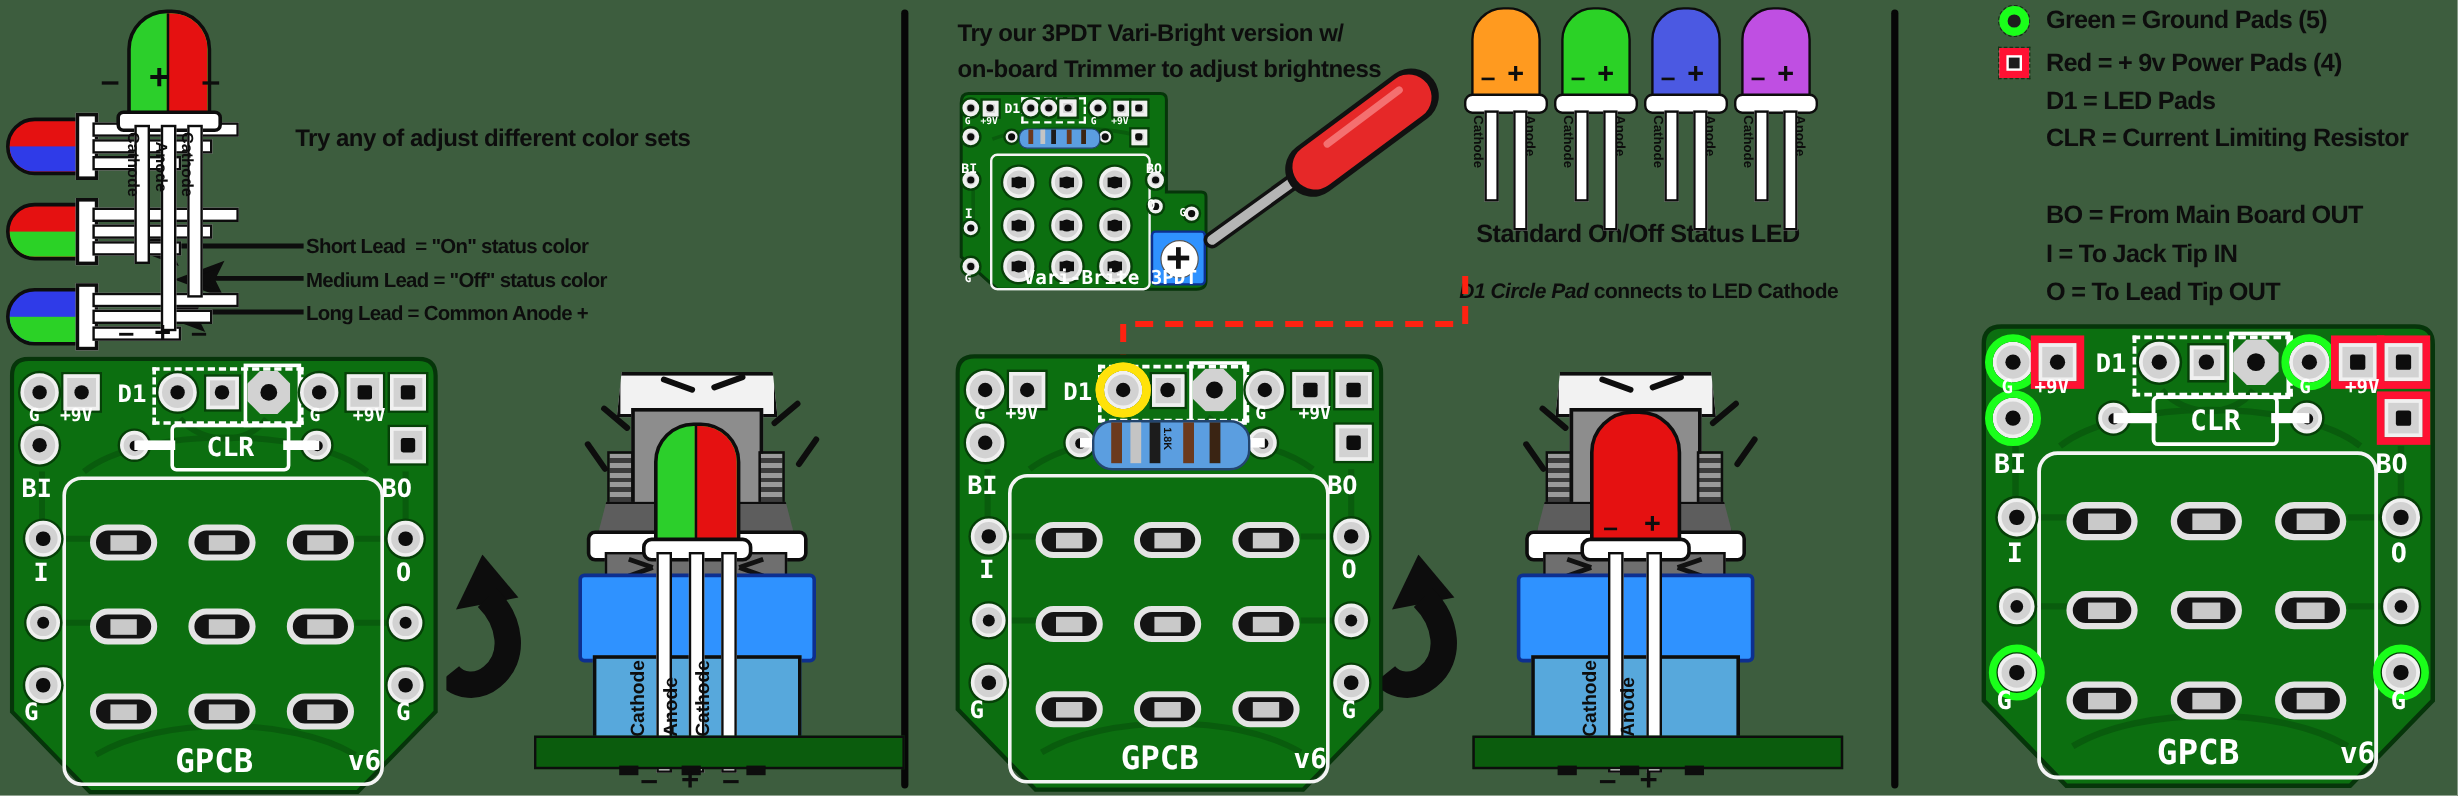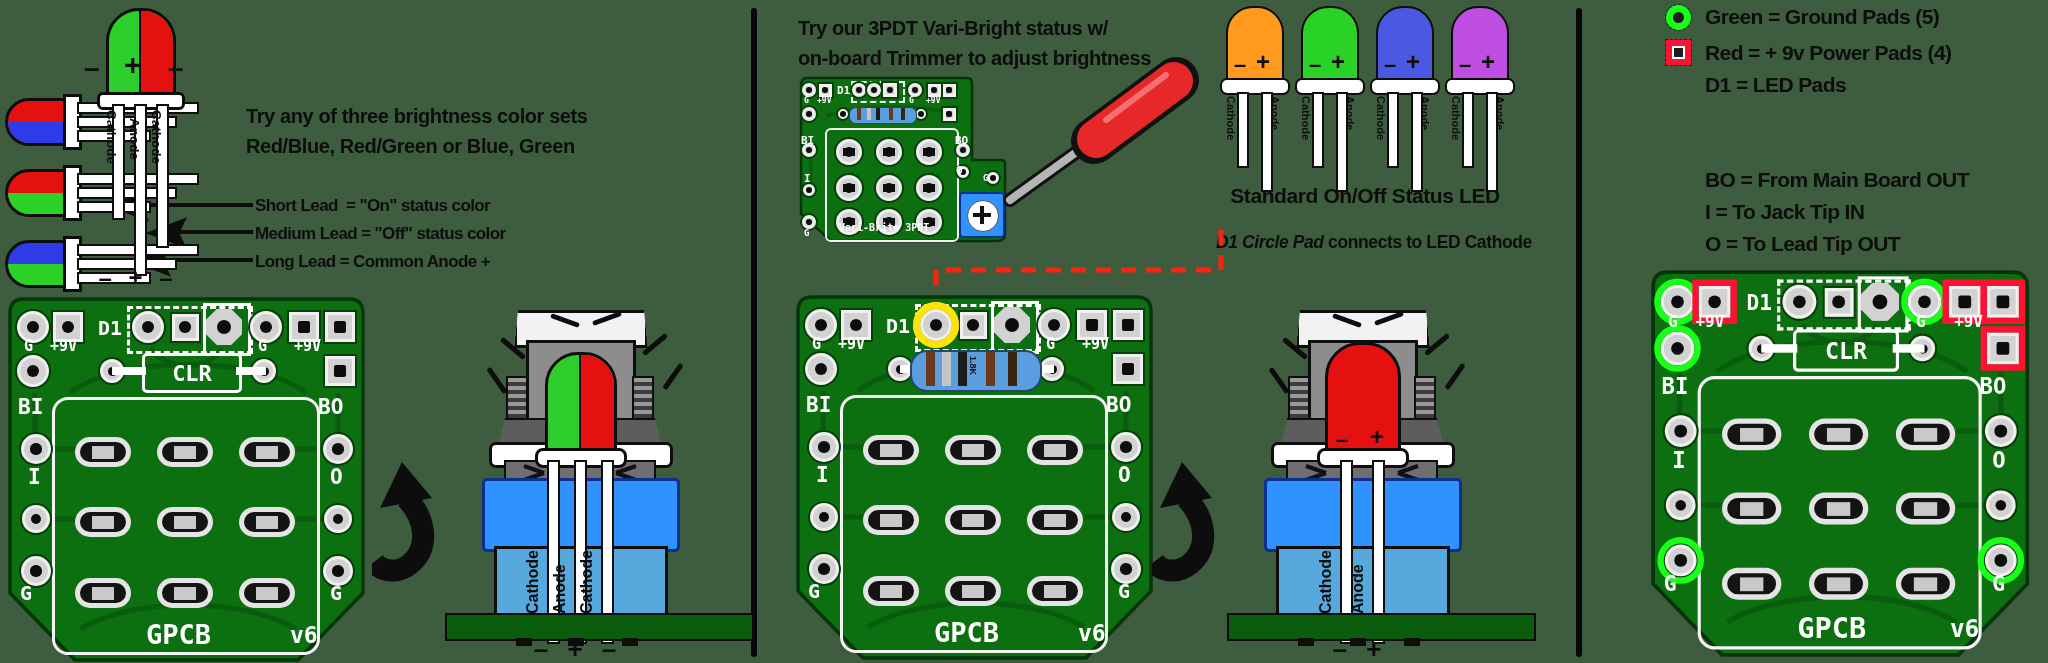--- a/index.html
+++ b/index.html
@@ -18,41 +18,40 @@
   .legend-text{font-size:21px;letter-spacing:-0.6px;white-space:pre;}
   .green-ring-icon{border:7px solid #1aff1a;border-radius:50%;background:#1d1d1d;box-sizing:border-box;outline:1px dashed #163216;}
   .red-square-icon{border:6px solid #ff1133;background:#fff;box-sizing:border-box;outline:1px dashed #163216;position:relative;}
   .red-square-icon:after{content:"";position:absolute;left:2px;top:2px;width:9px;height:9px;background:#1d1d1d;}
 </style>
 </head>
 <body>
 
 <div id="stage">
 
-  <div class="txt h20" style="left:246px;top:101px;">Try any of three brightness color sets</div>
-  <div class="txt h20" style="left:246px;top:131px;">Red/Blue, Red/Green or Blue, Green</div>
+  <div class="txt h20" style="left:246px;top:101px;">Try any of adjust different color sets</div>
   <div class="txt callout" style="left:255px;top:196px;">Short Lead  = "On" status color</div>
   <div class="txt callout" style="left:255px;top:224px;">Medium Lead = "Off" status color</div>
   <div class="txt callout" style="left:255px;top:252px;">Long Lead = Common Anode +</div>
 
   <svg class="abs" style="left:95px;top:190px;" width="165" height="95" viewBox="0 0 165 95">
     <g stroke="#0d0d0d" stroke-width="4" fill="#0d0d0d">
       <line x1="158" y1="15" x2="42" y2="15"></line>
         <polygon points="18,16 50,4 44,16 50,28"></polygon>
       <line x1="158" y1="42" x2="82" y2="42"></line>
         <polygon points="56,43 88,31 82,43 88,55"></polygon>
       <line x1="158" y1="70" x2="66" y2="70"></line>
         <polygon points="40,71 72,59 66,71 72,83"></polygon>
     </g>
   </svg>
 
   <div class="divider" style="left:751px;top:8px;height:649px;"></div>
   <div class="divider" style="left:1576px;top:8px;height:649px;"></div>
 
-  <div class="txt h20" style="left:798px;top:13px;">Try our 3PDT Vari-Bright status w/</div>
+  <div class="txt h20" style="left:798px;top:13px;">Try our 3PDT Vari-Bright version w/</div>
   <div class="txt h20" style="left:798px;top:43px;">on-board Trimmer to adjust brightness</div>
   <div class="txt" style="left:1195px;top:184px;width:340px;text-align:center;font-size:21px;">Standard On/Off Status LED</div>
   <div class="txt" style="left:1180px;top:211px;width:370px;text-align:center;font-size:17.5px;">
     <span style="font-style:italic;">D1 Circle Pad</span><span> connects to LED Cathode</span>
   </div>
 
   <svg class="abs" style="left:925px;top:228px;" width="320" height="95" viewBox="0 0 320 95">
     <path d="M296 2 V 42 H 11 V 93" fill="none" stroke="#ff2211" stroke-width="5" stroke-dasharray="15 10"></path>
   </svg>
 
@@ -64,20 +63,21 @@
       <div class="legend-row" style="top: 37.8px;">
         <div class="legend-icon red-square-icon"></div>
         <span class="legend-text">Red = + 9v Power Pads (4)</span>
       </div>
       <div class="legend-row" style="top: 69.6px;">
         <div class="legend-icon"></div>
         <span class="legend-text">D1 = LED Pads</span>
       </div>
       <div class="legend-row" style="top: 101.4px;">
         <div class="legend-icon"></div>
+        <span class="legend-text">CLR = Current Limiting Resistor</span>
       </div>
       <div class="legend-row" style="top: 133.2px;">
         <div class="legend-icon"></div>
       </div>
       <div class="legend-row" style="top: 165px;">
         <div class="legend-icon"></div>
         <span class="legend-text">BO = From Main Board OUT</span>
       </div>
       <div class="legend-row" style="top: 196.8px;">
         <div class="legend-icon"></div>
@@ -617,21 +617,21 @@
       <span class="sk" style="left: 20px; top: 20px; font-size: 8px;">+9V</span>
       <span class="sk" style="left: 40px; top: 8px; font-size: 11px;">D1</span>
       <span class="sk" style="left: 112px; top: 20px; font-size: 8px;">G</span>
       <span class="sk" style="left: 129px; top: 20px; font-size: 8px;">+9V</span>
       <span class="sk" style="left: 4px; top: 58px; font-size: 11px;">BI</span>
       <span class="sk" style="left: 7px; top: 96px; font-size: 11px;">I</span>
       <span class="sk" style="left: 7px; top: 152px; font-size: 9px;">G</span>
       <span class="sk" style="left: 158px; top: 58px; font-size: 11px;">BO</span>
       <span class="sk" style="left: 159px; top: 88px; font-size: 11px;">O</span>
       <span class="sk" style="left: 186px; top: 97px; font-size: 9px;">G</span>
-      <span class="sk" style="left: 42px; top: 146px; font-size: 10px;">Vari-Brite 3PDT</span>
+      <span class="sk" style="left: 56px; top: 146px; font-size: 16px;">Vari-Brite 3PDT</span>
     </div>
     <svg class="abs" style="left:990px;top:50px;" width="215" height="165" viewBox="0 0 215 165">
       <line x1="20" y1="150" x2="106" y2="88" stroke="#111" stroke-width="14" stroke-linecap="round"></line>
       <line x1="20" y1="150" x2="106" y2="88" stroke="#b5b5b5" stroke-width="8" stroke-linecap="round"></line>
       <line x1="104" y1="91" x2="186" y2="30" stroke="#111" stroke-width="46" stroke-linecap="round"></line>
       <line x1="106" y1="89" x2="184" y2="31" stroke="#e62828" stroke-width="38" stroke-linecap="round"></line>
       <line x1="116" y1="70" x2="176" y2="25" stroke="#f47070" stroke-width="6" stroke-linecap="round"></line>
     </svg>
     <div class="abs" style="left: 1225px; top: 4px; width: 60px; height: 185px;">
       <div class="abs" style="left: 1px; top: 2px; width: 54px; height: 76px; background: rgb(255, 154, 31); border: 2.5px solid rgb(13, 13, 13); border-radius: 27px 27px 3px 3px;"></div>

